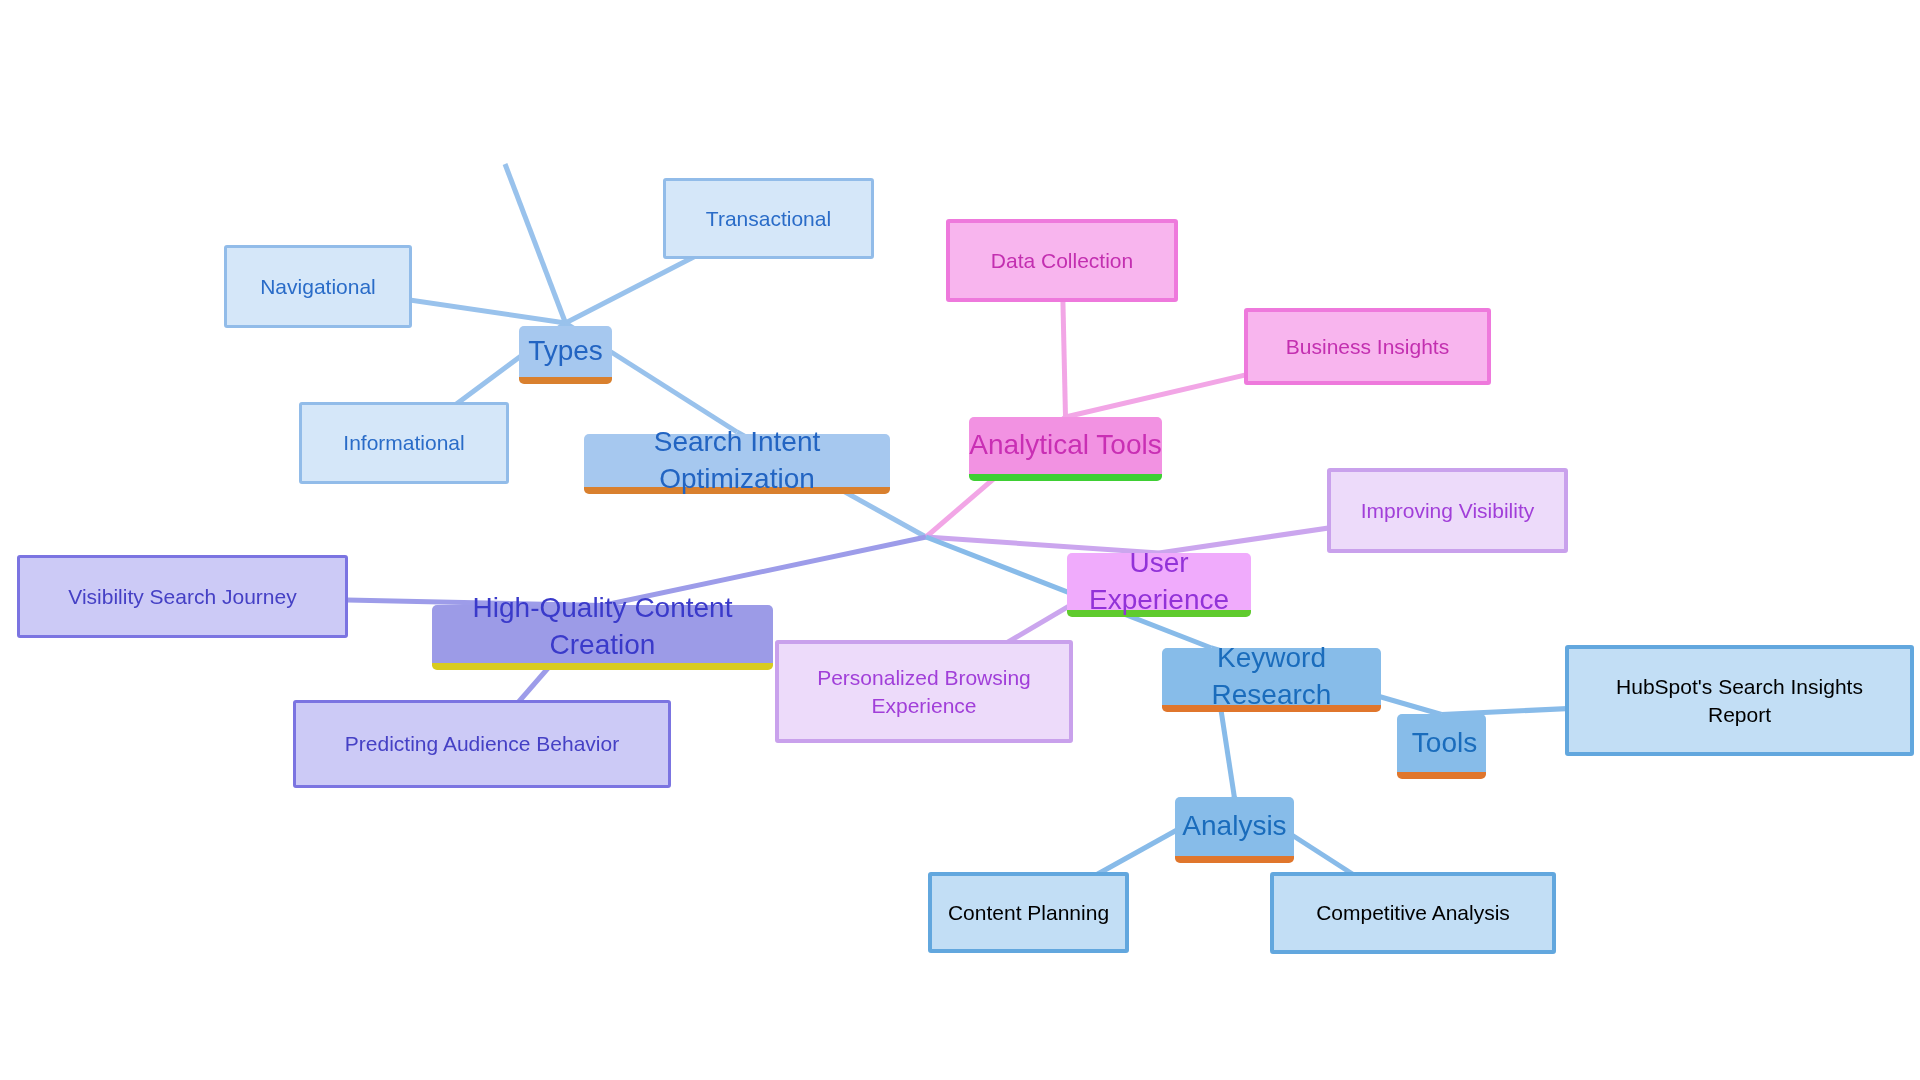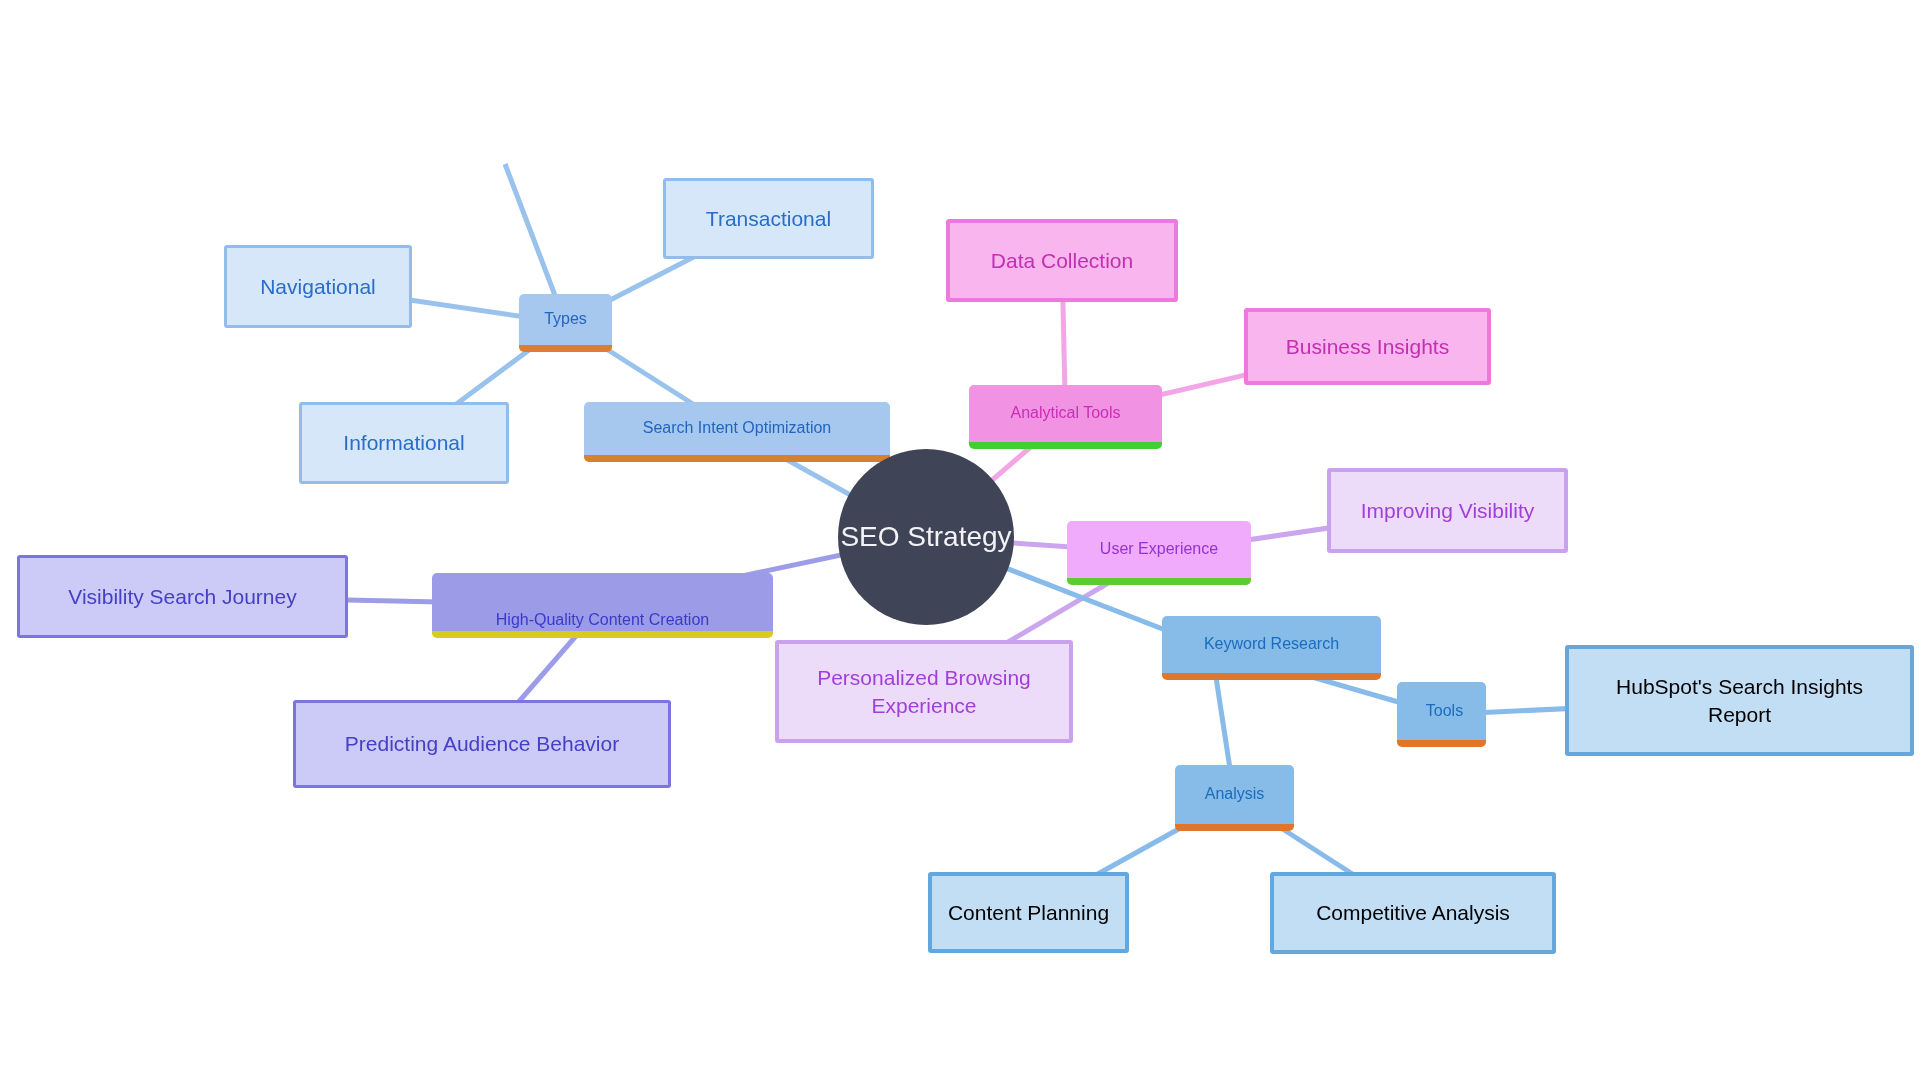--- a/index.html
+++ b/index.html
@@ -14,21 +14,21 @@
   .node{
     position:absolute;
     z-index:2;
     display:flex;align-items:center;justify-content:center;
     text-align:center;
     box-sizing:border-box;
     line-height:1.3;
     cursor:default;
   }
   .child{border-radius:3px;font-size:21px;}
-  .parent{border-radius:5px;font-size:16px;}
+  .parent{border-radius:5px;font-size:28px;margin-top:32px;}
   
   .p-blue{background:#a6c8ef;color:#2264c2;border-bottom:7px solid #d9802e;}
   .c-blue{background:#d5e7f9;border:3px solid #92bce9;color:#2a6cc8;}
   
   .p-blue2{background:#87bce9;color:#1a6cbc;border-bottom:7px solid #e0762c;}
   .c-blue2{background:#c2def5;border:4px solid #62a7de;color:#000000;}
   
   .p-pink{background:#f292e2;color:#c92fb4;border-bottom:7px solid #3ecf33;}
   .c-pink{background:#f8b5ee;border:4px solid #ee79dc;color:#c32fb0;}
   
@@ -131,17 +131,14 @@
   <div class="node parent p-blue2" id="n-analysis" style="left:1175px;top:765px;width:119px;height:66px;">
     <span>Analysis</span>
   </div>
   <div class="node child c-blue2" id="n-content_planning" style="left:928px;top:872px;width:201px;height:81px;">
     <span>Content Planning</span>
   </div>
   <div class="node child c-blue2" id="n-competitive_analysis" style="left:1270px;top:872px;width:286px;height:82px;">
     <span>Competitive Analysis</span>
   </div>
 
-  <div class="node center-node" id="n-center" style="left:838px;top:449px;width:176px;height:176px;">
-    <span>SEO Strategy</span>
-  </div>
 
 </div>
 
 </body></html>

